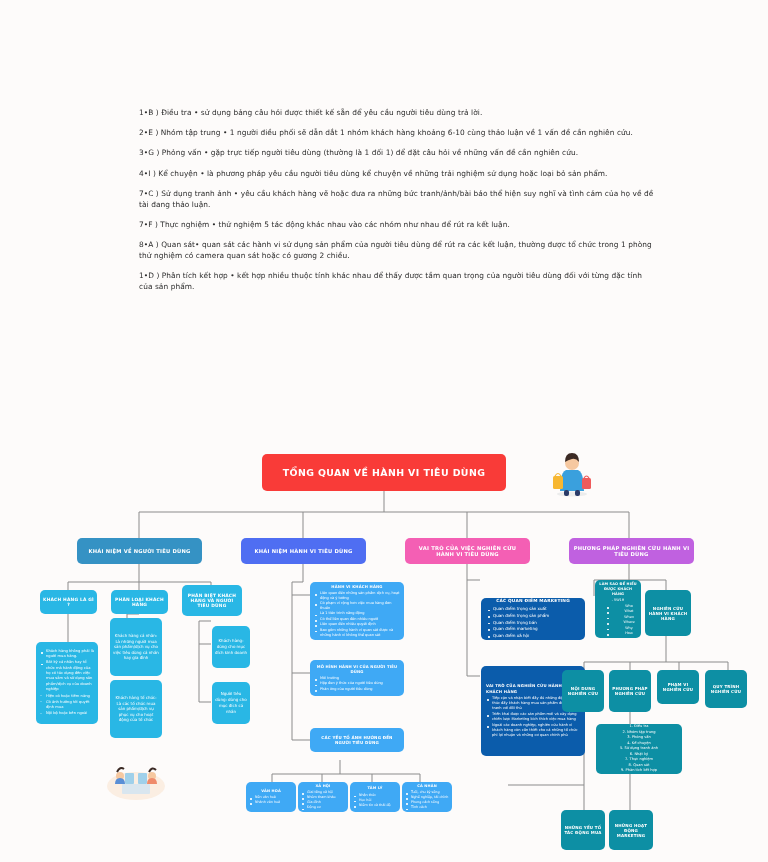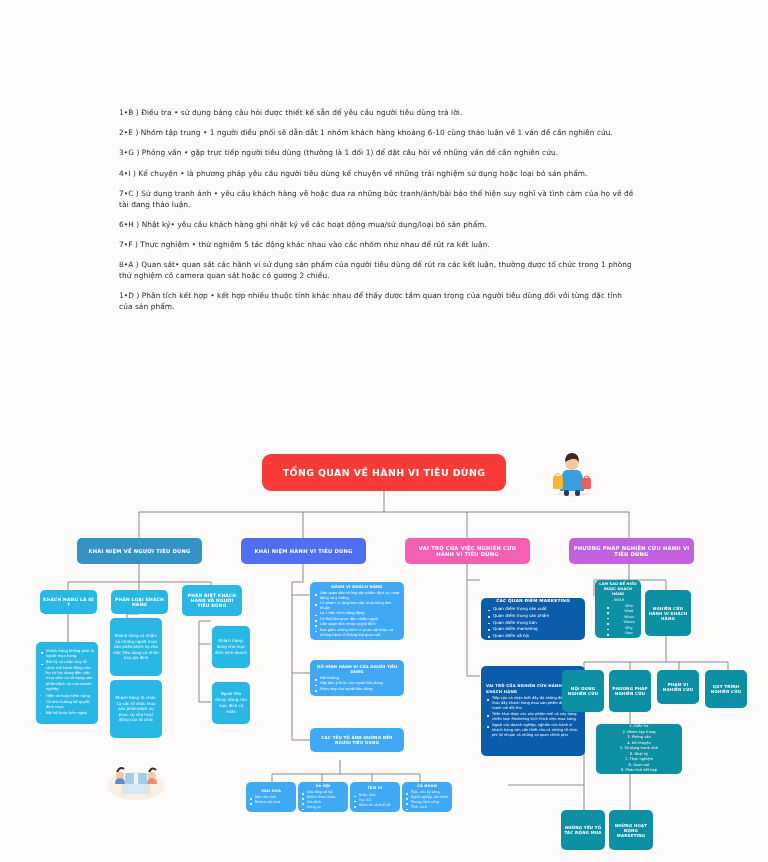--- a/index.html
+++ b/index.html
@@ -2,21 +2,21 @@
 <html><head>
 <meta charset="utf-8">
 <style>
   html,body{margin:0;padding:0;}
   body{
     width:768px;height:862px;background:#fdfbfa;
     font-family:"DejaVu Sans","Liberation Sans",sans-serif;
     position:relative;overflow:hidden;
   }
   
-  #notes{position:absolute;left:119px;top:108px;width:515px;}
+  #notes{position:absolute;left:139px;top:108px;width:515px;}
   .note{
     font-size:7.4px;line-height:1.45;color:#2b2b2b;margin-bottom:9.5px;
     letter-spacing:.01em;
   }
   
   #map{position:absolute;left:0;top:430px;width:768px;height:432px;}
   #wires{position:absolute;left:0;top:0;width:768px;height:432px;}
   .node{
     position:absolute;box-sizing:border-box;border-radius:5px;
     color:#fff;display:flex;align-items:center;justify-content:center;
@@ -37,21 +37,20 @@
 </style>
 </head>
 <body>
 
 <div id="notes">
     <div class="note">1•B ) Điều tra • sử dụng bảng câu hỏi được thiết kế sẵn để yêu cầu người tiêu dùng trả lời.</div>
     <div class="note">2•E ) Nhóm tập trung • 1 người điều phối sẽ dẫn dắt 1 nhóm khách hàng khoảng 6-10 cùng thảo luận về 1 vấn đề cần nghiên cứu.</div>
     <div class="note">3•G ) Phỏng vấn • gặp trực tiếp người tiêu dùng (thường là 1 đối 1) để đặt câu hỏi về những vấn đề cần nghiên cứu.</div>
     <div class="note">4•I ) Kể chuyện • là phương pháp yêu cầu người tiêu dùng kể chuyện về những trải nghiệm sử dụng hoặc loại bỏ sản phẩm.</div>
     <div class="note">7•C ) Sử dụng tranh ảnh • yêu cầu khách hàng vẽ hoặc đưa ra những bức tranh/ảnh/bài báo thể hiện suy nghĩ và tình cảm của họ về đề tài đang thảo luận.</div>
-    <div class="note">6•H ) Nhật ký• yêu cầu khách hàng ghi nhật ký về các hoạt động mua/sử dụng/loại bỏ sản phẩm.</div>
     <div class="note">7•F ) Thực nghiệm • thử nghiệm 5 tác động khác nhau vào các nhóm như nhau để rút ra kết luận.</div>
     <div class="note">8•A ) Quan sát• quan sát các hành vi sử dụng sản phẩm của người tiêu dùng để rút ra các kết luận, thường được tổ chức trong 1 phòng thử nghiệm có camera quan sát hoặc có gương 2 chiều.</div>
     <div class="note">1•D ) Phân tích kết hợp • kết hợp nhiều thuộc tính khác nhau để thấy được tầm quan trọng của người tiêu dùng đối với từng đặc tính của sản phẩm.</div>
   </div>
 
 <div id="map">
 
   <svg id="wires" viewBox="0 0 768 432">
     <g fill="none" stroke="#8b8b8b" stroke-width="1">
 
@@ -106,21 +105,21 @@
 
       <path d="M630 282 L630 294"></path>
 
       <path d="M584 282 L584 380"></path>
       <path d="M584 380 L584 380"></path>
       <path d="M584 355 L508 355"></path>
       <path d="M630 344 L630 380"></path>
     </g>
   </svg>
 
-  <div class="node cap" style="left:262px;top:24px;width:244px;height:37px;background:#f93b38;font-size:9.4px;border-radius:9px;">TỔNG QUAN VỀ HÀNH VI TIÊU DÙNG</div>
+  <div class="node cap" style="left:262px;top:24px;width:244px;height:37px;background:#f93b38;font-size:9.4px;">TỔNG QUAN VỀ HÀNH VI TIÊU DÙNG</div>
 
   <div class="node cap" style="left:77px;top:108px;width:125px;height:26px;background:#3592c4;font-size:5.2px;padding:0 4px;">KHÁI NIỆM VỀ NGƯỜI TIÊU DÙNG</div>
   <div class="node cap" style="left:241px;top:108px;width:125px;height:26px;background:#4f6ef2;font-size:5.2px;padding:0 4px;">KHÁI NIỆM HÀNH VI TIÊU DÙNG</div>
   <div class="node cap" style="left:405px;top:108px;width:125px;height:26px;background:#f45fb4;font-size:5.2px;padding:0 4px;">VAI TRÒ CỦA VIỆC NGHIÊN CỨU HÀNH VI TIÊU DÙNG</div>
   <div class="node cap" style="left:569px;top:108px;width:125px;height:26px;background:#c061e0;font-size:5.2px;padding:0 4px;">PHƯƠNG PHÁP NGHIÊN CỨU HÀNH VI TIÊU DÙNG</div>
 
   <div class="node cap" style="left:40px;top:160px;width:57px;height:24px;background:#29b7e5;font-size:4.4px;padding:0 3px;">KHÁCH HÀNG LÀ GÌ ?</div>
   <div class="node cap" style="left:111px;top:160px;width:57px;height:24px;background:#29b7e5;font-size:4.4px;padding:0 3px;">PHÂN LOẠI KHÁCH HÀNG</div>
   <div class="node cap" style="left:182px;top:155px;width:60px;height:31px;background:#29b7e5;font-size:4.4px;padding:0 3px;">PHÂN BIỆT KHÁCH HÀNG VÀ NGƯỜI TIÊU DÙNG</div>
 

